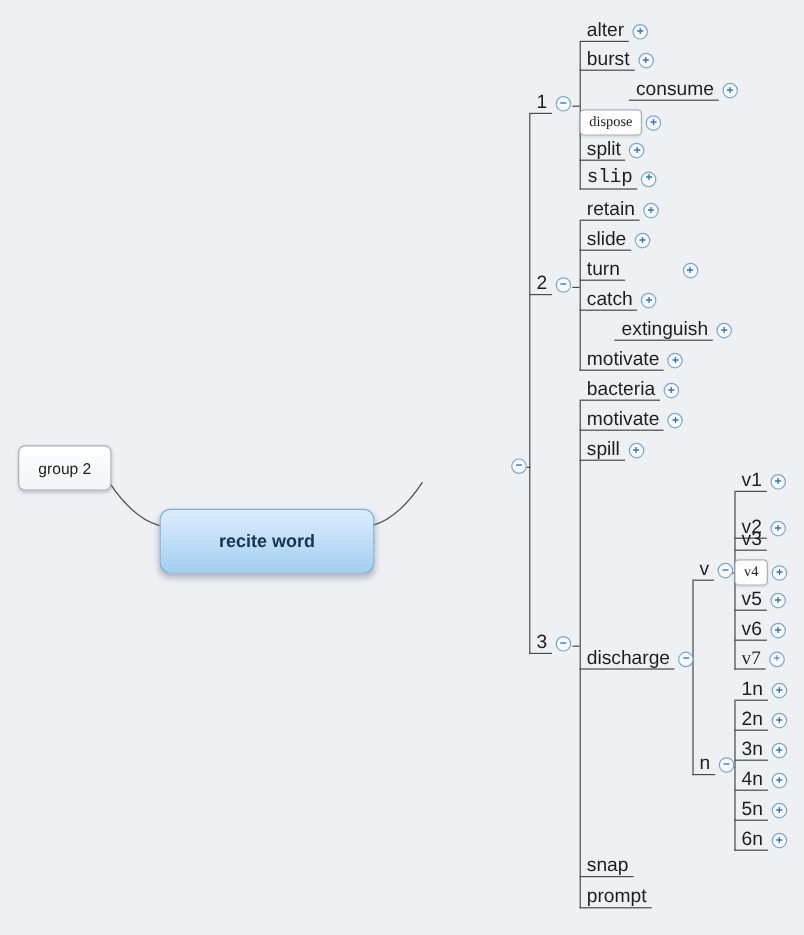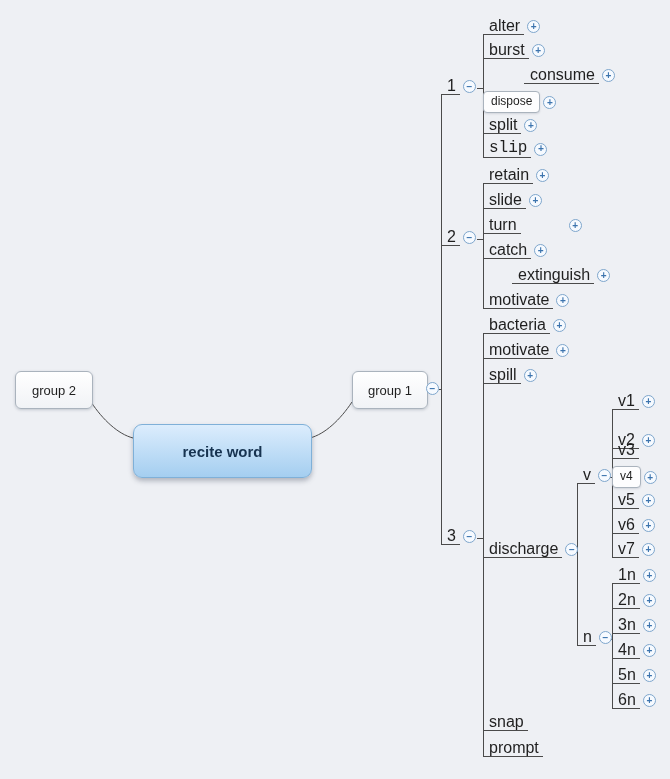--- a/index.html
+++ b/index.html
@@ -30,20 +30,21 @@
   .lbl{
     font-size:16px;line-height:15px;color:var(--text,#1f1f1f);
     border-bottom:1px solid var(--line,#4a4a4a);
     padding:0 4px 1px 6px;white-space:nowrap;
   }
   .lblbox{
     font-size:12px;line-height:15px;color:var(--text,#1f1f1f);
     border:1px solid var(--box-border,#aab3bd);border-radius:4px;
     background:#fdfdfe;padding:2px 7px 3px;white-space:nowrap;
     box-shadow:0 1px 2px rgba(60,70,90,.15);
+    font-family:Liberation Serif, serif;
   }
   .exp{
     width:11px;height:11px;flex:none;border-radius:50%;
     border:1px solid var(--expander-border,#7ea6cc);
     background:#f6faff;color:var(--expander-color,#3c74ae);
     font-size:10px;line-height:11px;text-align:center;font-weight:bold;
     margin-left:3px;margin-bottom:2px;
   }
   .row.boxedrow .exp{margin-bottom:0}
   .exp.abs{position:absolute;margin:0}
@@ -61,23 +62,20 @@
   </svg>
 
   <div class="central" style="left: 133px; top: 424px; width: 177px; height: 52px;">
     <span>recite word</span>
   </div>
 
   <div class="main-topic" style="left: 15px; top: 371px; width: 76px; height: 36px; align-items: center;">
     <span>group 2</span>
   </div>
 
-  <div class="main-topic" style="left: 352px; top: 371px; width: 74px; height: 36px;">
-    <span>group 1</span>
-  </div>
 
   <span class="exp abs" id="group1-exp" style="left: 426px; top: 382px;">−</span>
 <div class="vline" style="left: 441px; top: 95px; height: 450px;"></div>
     <div class="vline" style="left: 483px; top: 35px; height: 123px;"></div>
     <div class="vline" style="left: 483px; top: 184px; height: 125px;"></div>
     <div class="vline" style="left: 483px; top: 334px; height: 423px;"></div>
     <div class="vline" style="left: 577px; top: 484px; height: 162px;"></div>
     <div class="vline" style="left: 612px; top: 410px; height: 148px;"></div>
     <div class="vline" style="left: 612px; top: 584px; height: 125px;"></div>
     <div class="hline" style="left: 439px; top: 389px; width: 3px;"></div>
@@ -194,21 +192,21 @@
       <span class="exp">+</span>
     </div>
     <div class="row" style="left: 612px; top: 492px;">
       <span class="lbl">v5</span>
       <span class="exp">+</span>
     </div>
     <div class="row" style="left: 612px; top: 517px;">
       <span class="lbl">v6</span>
       <span class="exp">+</span>
     </div>
-    <div class="row" style="left: 612px; top: 541px;">
+    <div class="row" style="left: 612px; top: 541px; font-family: Liberation Serif, serif;">
       <span class="lbl">v7</span>
       <span class="exp">+</span>
     </div>
     <div class="row" style="left: 612px; top: 567px;">
       <span class="lbl">1n</span>
       <span class="exp">+</span>
     </div>
     <div class="row" style="left: 612px; top: 592px;">
       <span class="lbl">2n</span>
       <span class="exp">+</span>

